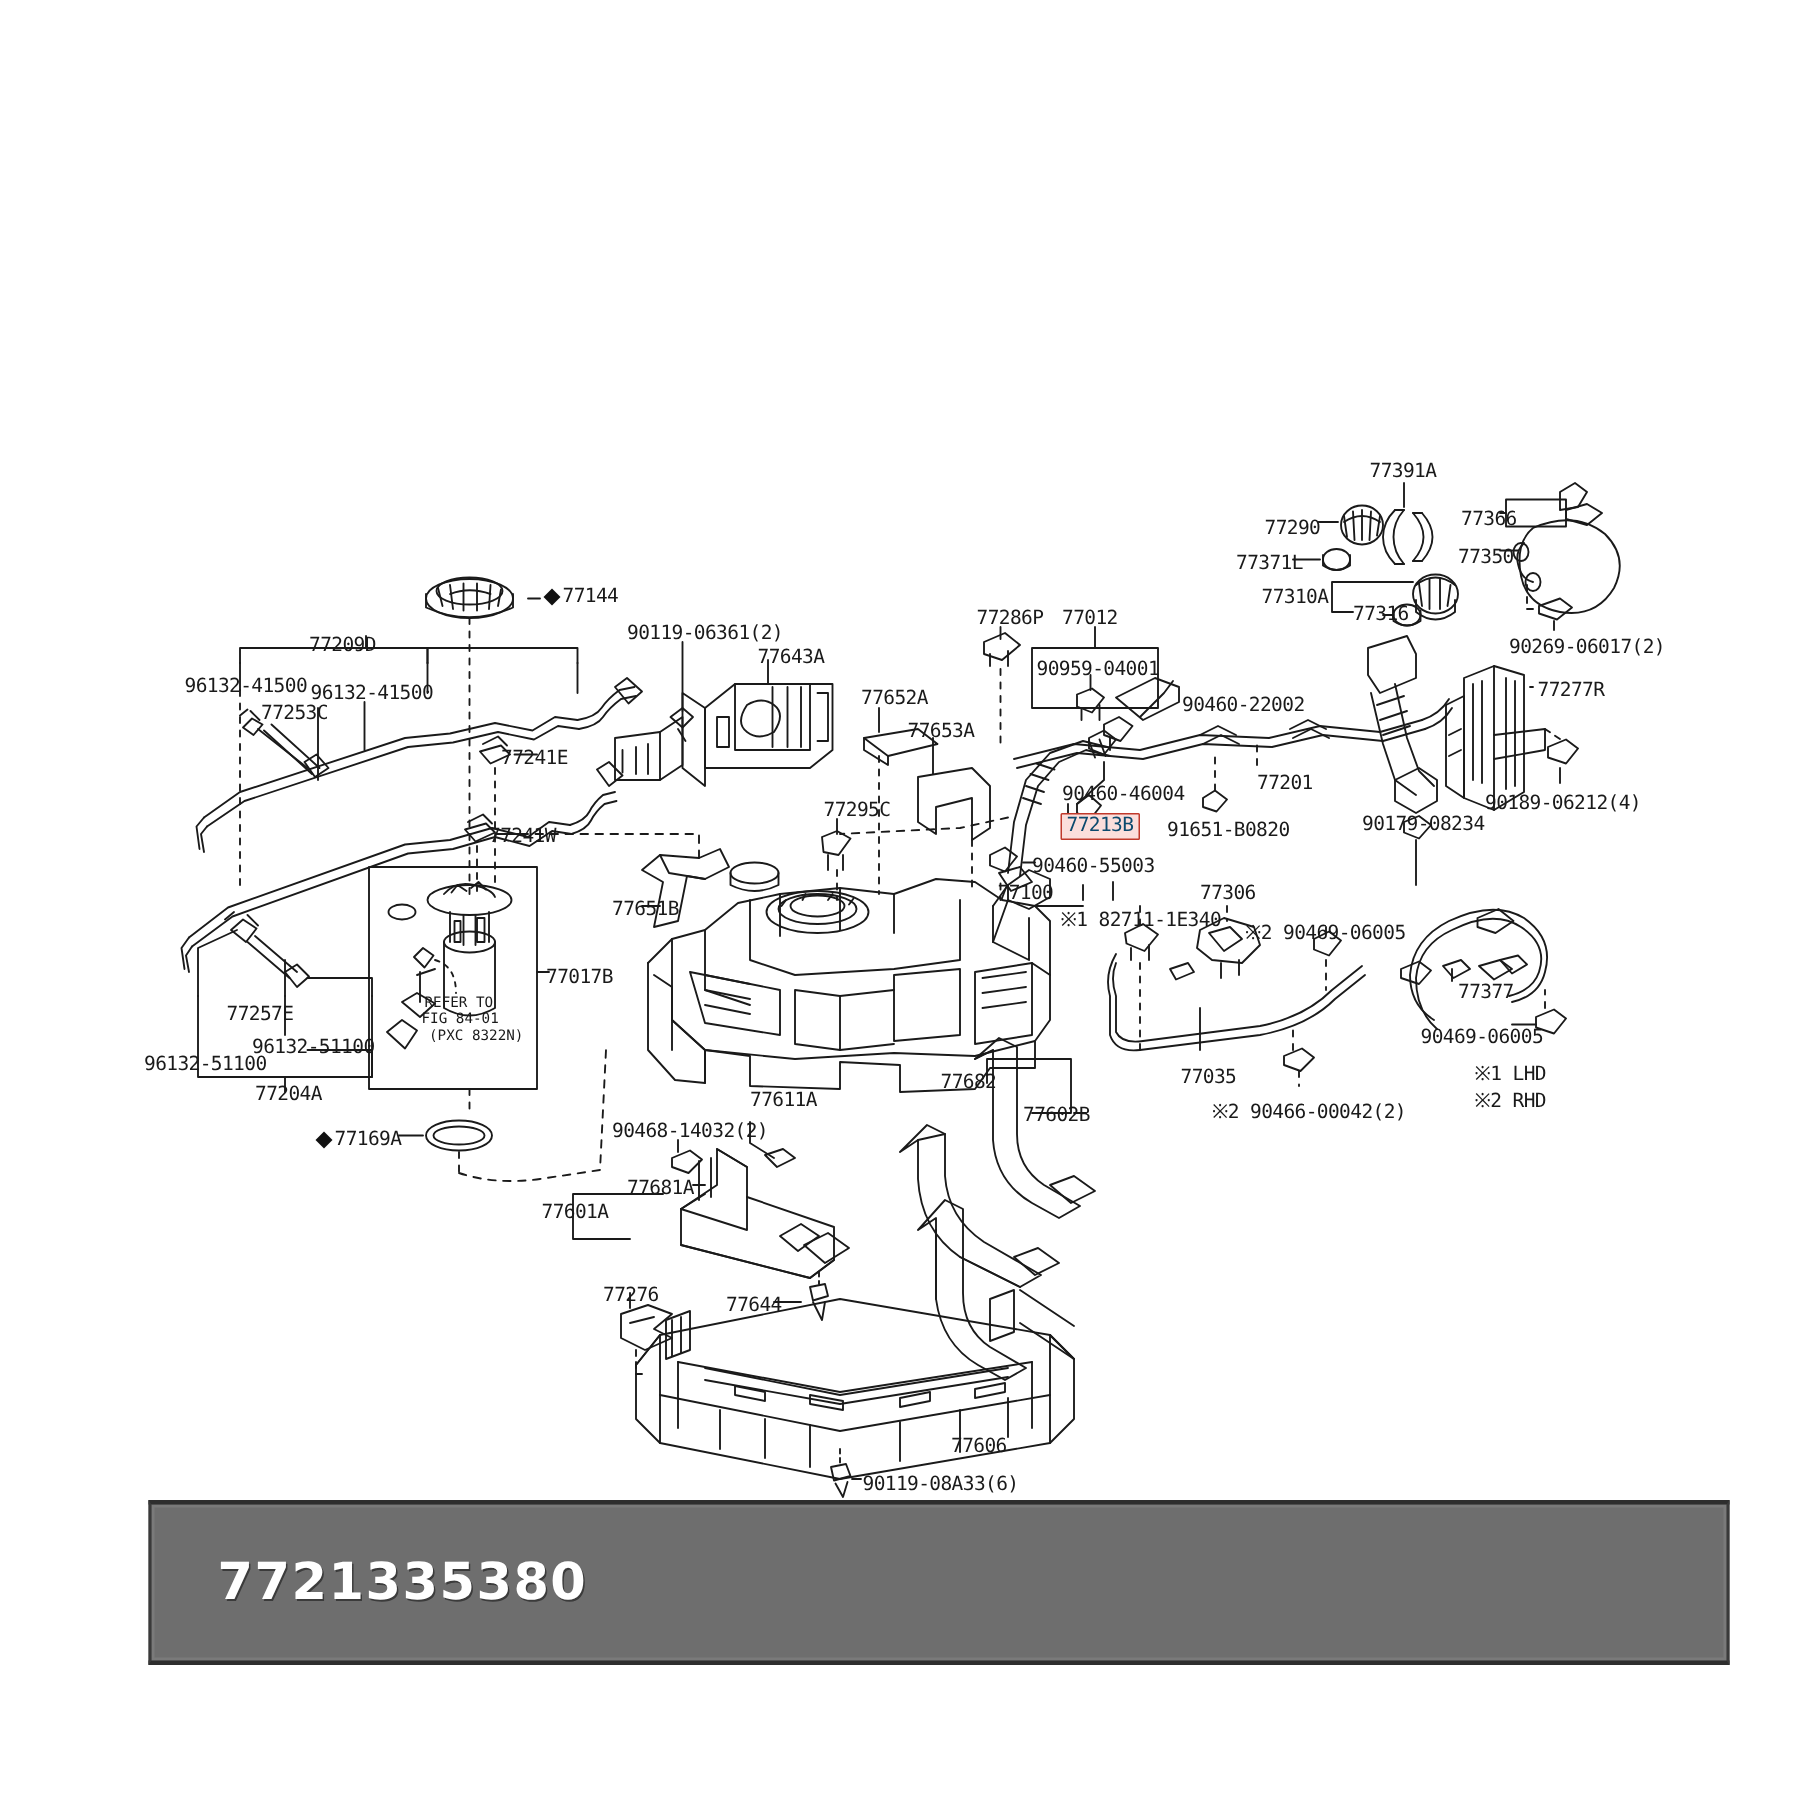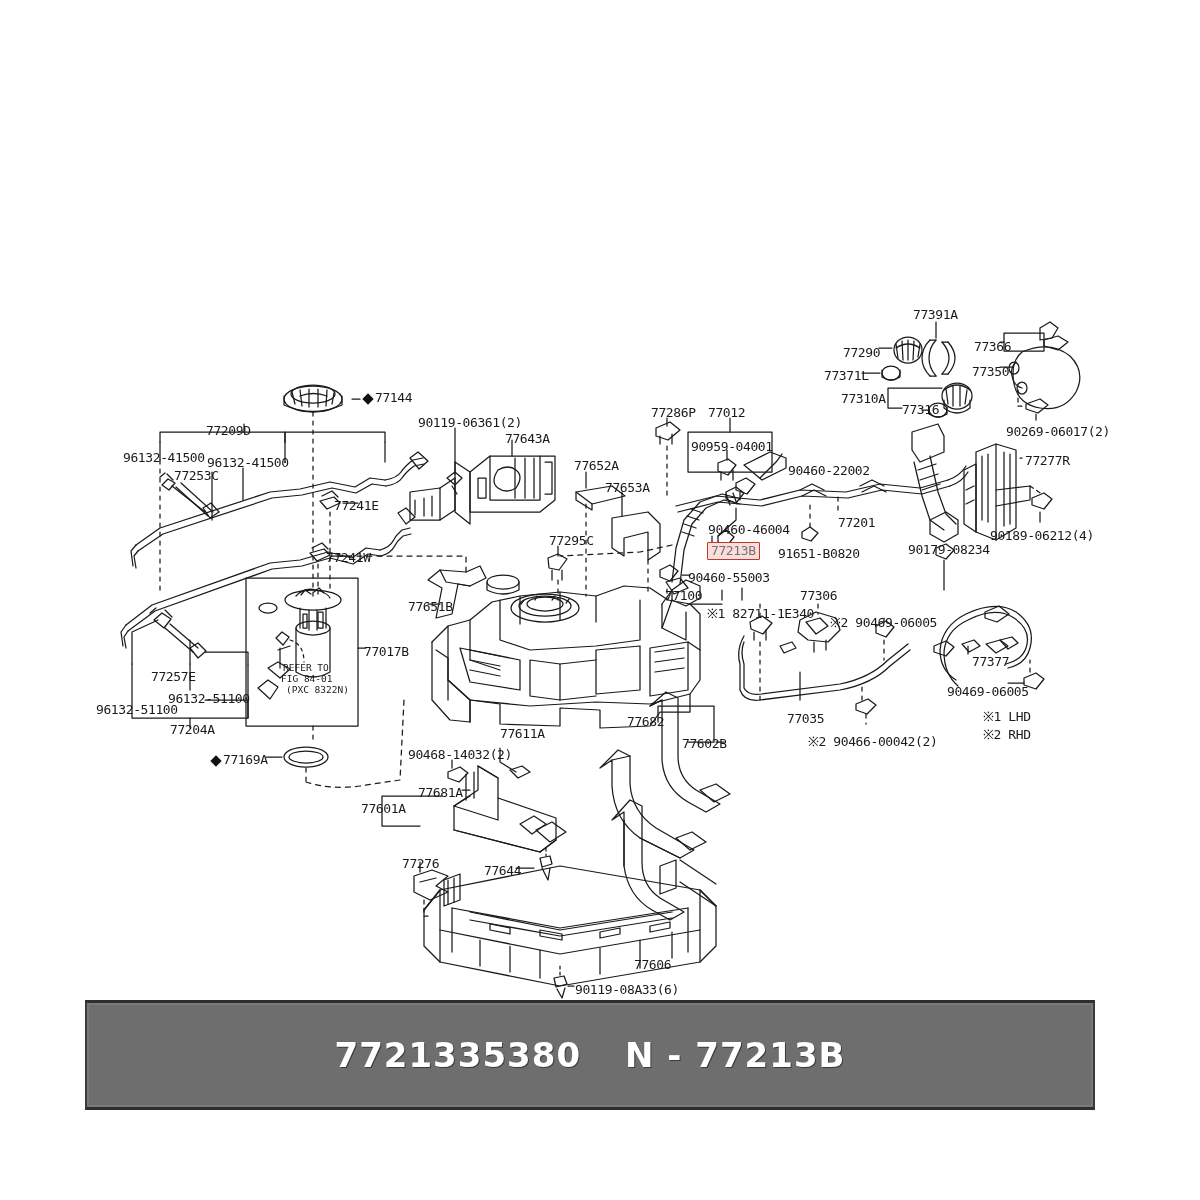--- a/index.html
+++ b/index.html
@@ -23,47 +23,47 @@
     color:#1a1a1a;
     white-space:nowrap;
     line-height:1.05;
     font-weight:500;
   }
 
   
   .lbl.hl{
     border:1.6px solid #c0392b;
     background:#fbdedb;
-    color:#737373;
+    color:#0c4a6e;
     padding:1px 3px 1px 3px;
     border-radius:1px;
   }
 
   
   .dia::before{
     content:"";
     display:inline-block;
     width:8px;height:8px;
     background:#111;
     transform:rotate(45deg);
     margin-right:3px;
     position:relative;top:1px;
   }
 
   
   #banner{
-    position:absolute;left:85px;top:1000px;
+    position:absolute;left:99px;top:1000px;
     width:1006px;height:104px;
     background:#6e6e6e;
     border-top:3px solid #2e2e2e;
     border-bottom:3px solid #2e2e2e;
     border-left:2px solid #3a3a3a;
     border-right:2px solid #3a3a3a;
     box-shadow:inset 0 0 0 2px #7a7a7a;
-    display:flex;align-items:center;justify-content:center;
+    display:flex;align-items:center;padding-left:44px;
   }
   #banner .btxt{
     font-family:"DejaVu Sans","Liberation Sans",sans-serif;
     font-size:34px;font-weight:700;color:#ffffff;
     letter-spacing:1px;
     text-shadow:1px 1px 0 #3b3b3b;
     display:flex;gap:44px;
   }
 </style>
 </head>
@@ -620,17 +620,16 @@
         <div class="lbl" style="left: 634px; top: 958px;">77606</div>
         <div class="lbl" style="left: 575px; top: 983px;">90119-08A33(6)</div>
         <div class="lbl" style="left: 983px; top: 710px;">※1 LHD</div>
         <div class="lbl" style="left: 983px; top: 728px;">※2 RHD</div>
       </div>
   </div>
 
   <div id="banner">
     <div class="btxt">
       <span>7721335380</span>
-      <span>N - 77213B</span>
     </div>
   </div>
 
 </div>
 
 </body></html>

